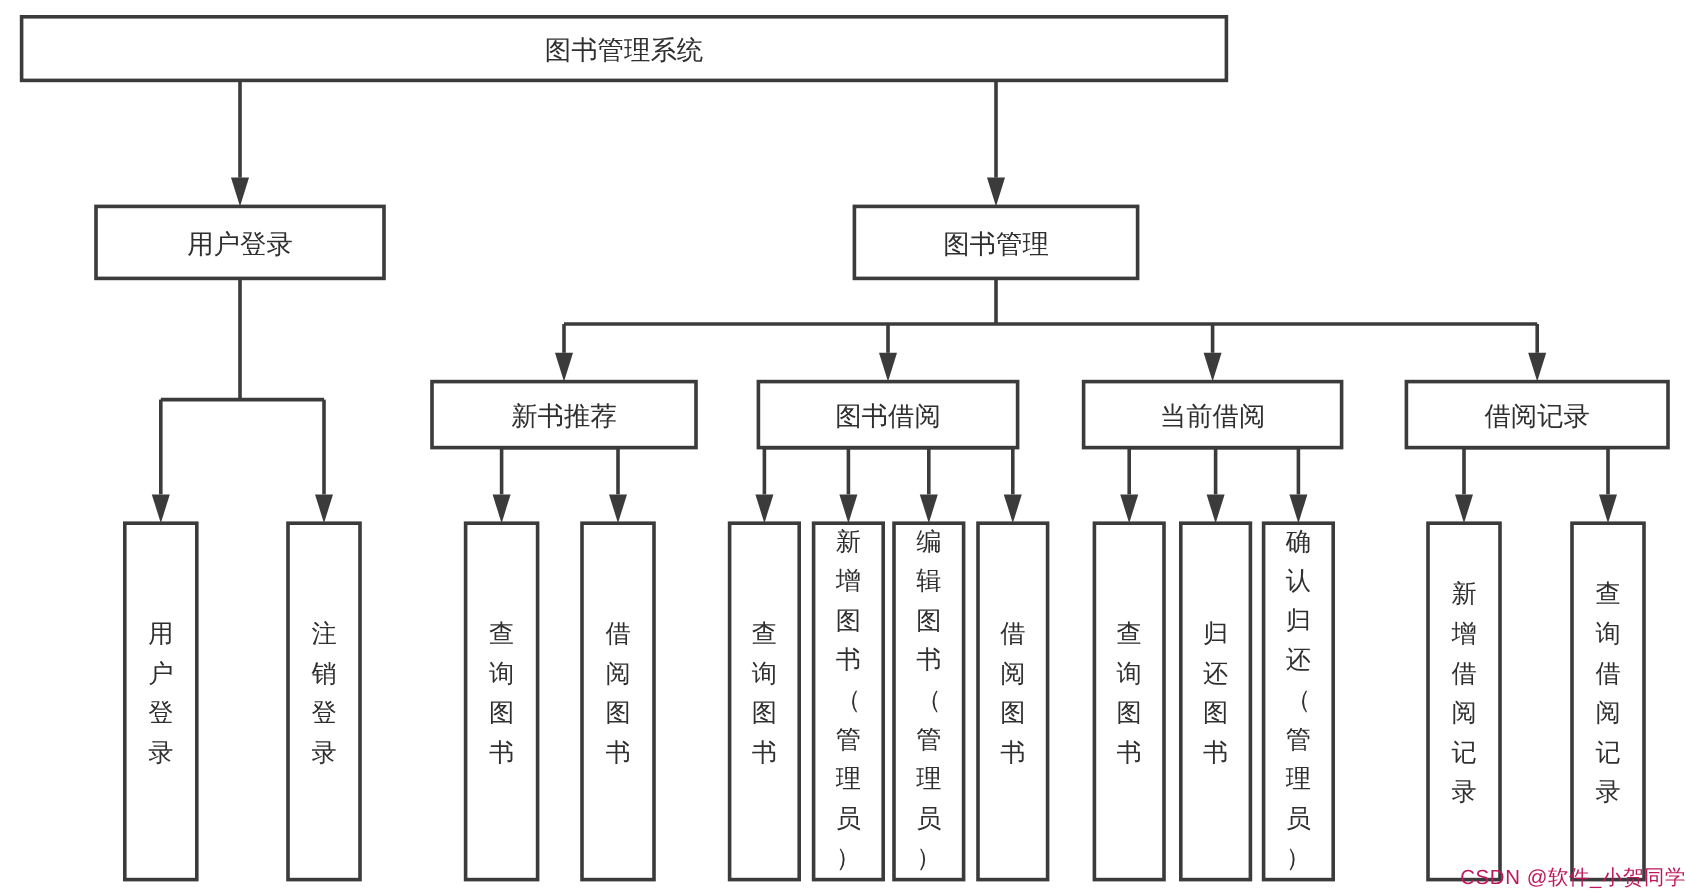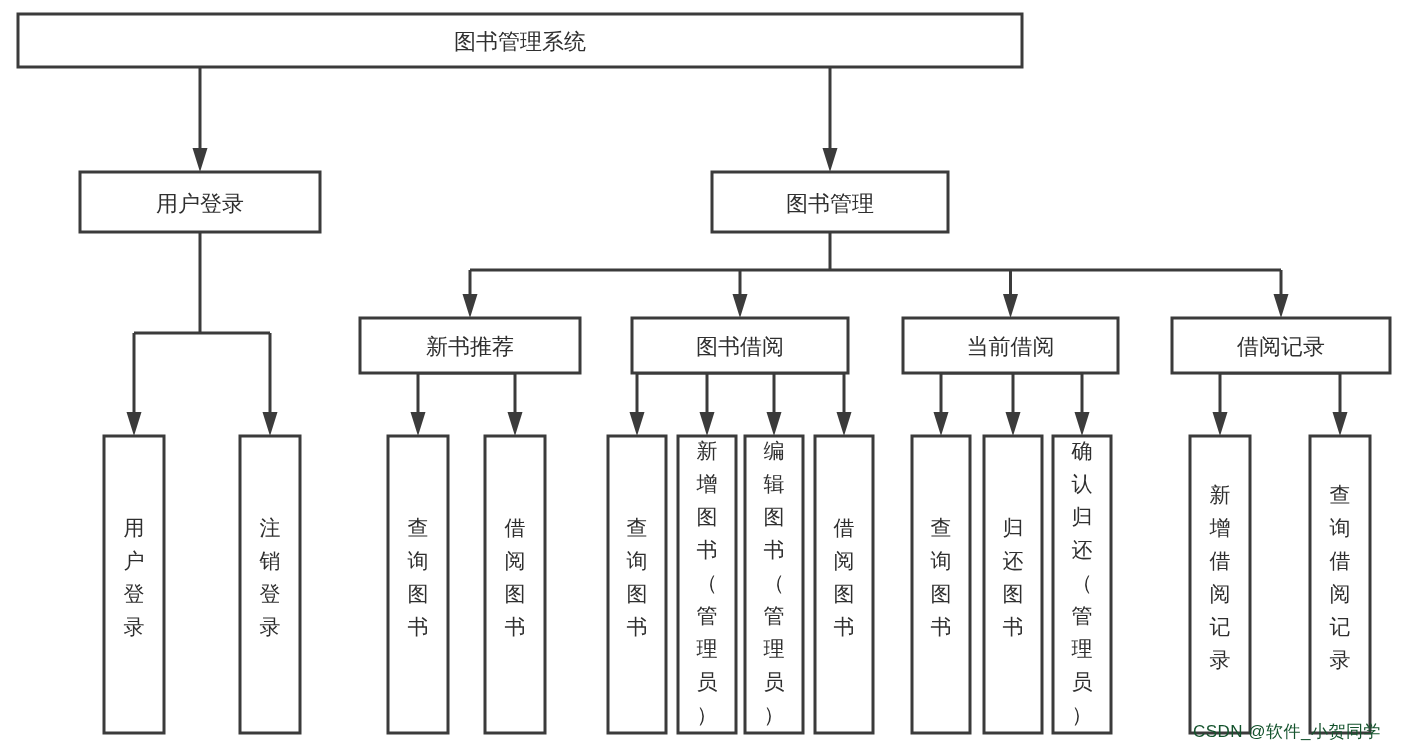--- a/index.html
+++ b/index.html
@@ -21,22 +21,22 @@
     dominant-baseline:central;
   }
   .node-label-vertical{
     fill:#2f2f2f;
     font-family:"Liberation Sans","DejaVu Sans",sans-serif;
     font-size:21px;
     text-anchor:middle;
   }
   .watermark{
     position:absolute;
-    right:24px;bottom:4px;
-    color:#14532d;
+    right:0;bottom:4px;
+    color:#be185d;
     font-size:17px;
     font-family:"Liberation Sans","DejaVu Sans",sans-serif;
     letter-spacing:0.5px;
     white-space:nowrap;
     pointer-events:none;
   }
 </style>
 </head>
 <body>
 

